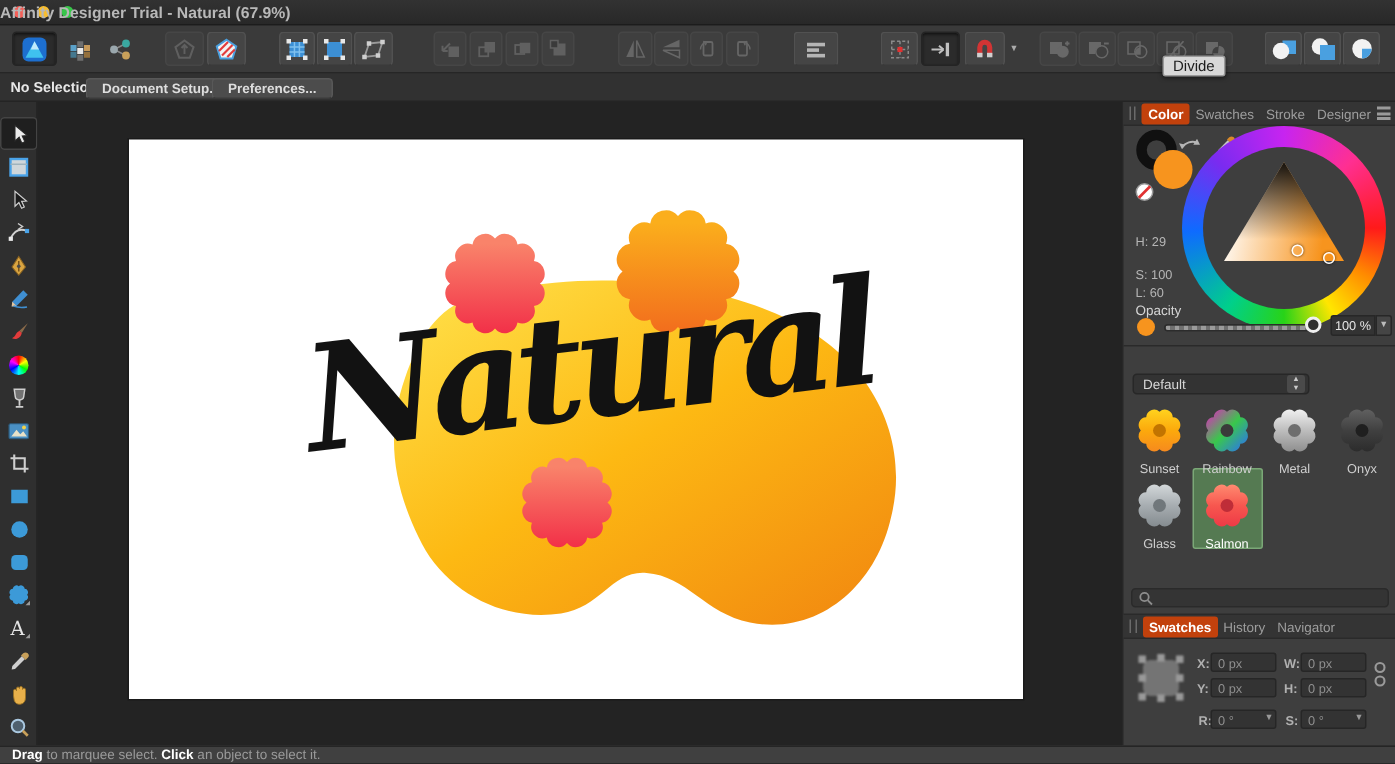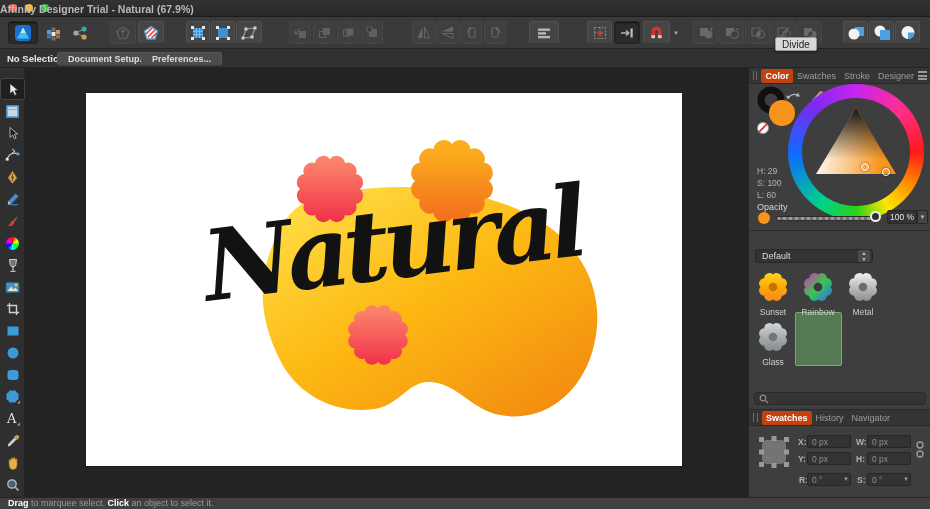--- a/index.html
+++ b/index.html
@@ -525,21 +525,21 @@
     <path d="M9.5,4.5 L11.5,6.5 L5,13 L2.8,13.4 L3.2,11 Z" fill="#c5c5c5"></path>
   </svg>
   <div class="abs" style="left:79px;top:22px;width:15px;height:15px;border-radius:50%;background:#0a0a0a;border:1px solid #2e2e2e;"></div>
 
   <div class="abs" id="hue-ring"></div>
   <div class="abs" id="hue-ring-hole"></div>
   <div class="abs" id="hsl-triangle"></div>
   <div class="abs selector" id="sel-ring"></div>
   <div class="abs selector" id="sel-tri"></div>
 
-  <div class="abs hsl-line" style="top:98px;">H: 29</div>
+  <div class="abs hsl-line" style="top:88px;">H: 29</div>
   <div class="abs hsl-line" style="top:110px;">S: 100</div>
   <div class="abs hsl-line" style="top:122px;">L: 60</div>
 
   <div class="abs" id="opacity-label">Opacity</div>
   <div class="abs" id="opacity-dot"></div>
   <div class="abs" id="opacity-track"></div>
   <div class="abs" id="opacity-knob"></div>
   <div class="abs" id="opacity-box">100 %</div>
   <div class="abs" id="opacity-dd">▼</div>
 
@@ -586,33 +586,61 @@
         <stop offset="0" stop-color="#f0f0f0"></stop>
         <stop offset="0.5" stop-color="#bdbdbd"></stop>
         <stop offset="1" stop-color="#8f8f8f"></stop>
           </linearGradient>
         </defs>
       <path fill="url(#gs2)" d="M18.00,4.50 A5.26,5.26 0 0 1 26.84,8.16 A5.26,5.26 0 0 1 30.50,17.00 A5.26,5.26 0 0 1 26.84,25.84 A5.26,5.26 0 0 1 18.00,29.50 A5.26,5.26 0 0 1 9.16,25.84 A5.26,5.26 0 0 1 5.50,17.00 A5.26,5.26 0 0 1 9.16,8.16 A5.26,5.26 0 0 1 18.00,4.50 Z"></path>
       <circle cx="18" cy="17" r="4.3" fill="#6e6e6e"></circle>
     </svg>
     <div class="style-label">Metal</div>
   </div>
+  <div class="style-cell" style="left:137px;top:202px;">
+    <svg width="36" height="36" viewBox="0 0 36 36">
+      <defs>
+          <linearGradient id="gs3" x1="0" y1="0" x2="0" y2="1">
+        <stop offset="0" stop-color="#606060"></stop>
+        <stop offset="0.5" stop-color="#404040"></stop>
+        <stop offset="1" stop-color="#2c2c2c"></stop>
+          </linearGradient>
+        </defs>
+      <path fill="url(#gs3)" d="M18.00,4.50 A5.26,5.26 0 0 1 26.84,8.16 A5.26,5.26 0 0 1 30.50,17.00 A5.26,5.26 0 0 1 26.84,25.84 A5.26,5.26 0 0 1 18.00,29.50 A5.26,5.26 0 0 1 9.16,25.84 A5.26,5.26 0 0 1 5.50,17.00 A5.26,5.26 0 0 1 9.16,8.16 A5.26,5.26 0 0 1 18.00,4.50 Z"></path>
+      <circle cx="18" cy="17" r="4.3" fill="#1f1f1f"></circle>
+    </svg>
+    <div class="style-label">Onyx</div>
+  </div>
   <div class="style-cell" style="left:2px;top:252px;">
     <svg width="36" height="36" viewBox="0 0 36 36">
       <defs>
           <linearGradient id="gs4" x1="0" y1="0" x2="0" y2="1">
         <stop offset="0" stop-color="#d2d7d9"></stop>
         <stop offset="0.5" stop-color="#a7adb1"></stop>
         <stop offset="1" stop-color="#858c90"></stop>
           </linearGradient>
         </defs>
       <path fill="url(#gs4)" d="M18.00,4.50 A5.26,5.26 0 0 1 26.84,8.16 A5.26,5.26 0 0 1 30.50,17.00 A5.26,5.26 0 0 1 26.84,25.84 A5.26,5.26 0 0 1 18.00,29.50 A5.26,5.26 0 0 1 9.16,25.84 A5.26,5.26 0 0 1 5.50,17.00 A5.26,5.26 0 0 1 9.16,8.16 A5.26,5.26 0 0 1 18.00,4.50 Z"></path>
       <circle cx="18" cy="17" r="4.3" fill="#70777b"></circle>
     </svg>
     <div class="style-label">Glass</div>
+  </div>
+  <div class="style-cell" style="left:47px;top:252px;">
+    <svg width="36" height="36" viewBox="0 0 36 36">
+      <defs>
+          <linearGradient id="gs5" x1="0" y1="0" x2="0" y2="1">
+        <stop offset="0" stop-color="#ff8a70"></stop>
+        <stop offset="0.5" stop-color="#f7574f"></stop>
+        <stop offset="1" stop-color="#ee3a46"></stop>
+          </linearGradient>
+        </defs>
+      <path fill="url(#gs5)" d="M18.00,4.50 A5.26,5.26 0 0 1 26.84,8.16 A5.26,5.26 0 0 1 30.50,17.00 A5.26,5.26 0 0 1 26.84,25.84 A5.26,5.26 0 0 1 18.00,29.50 A5.26,5.26 0 0 1 9.16,25.84 A5.26,5.26 0 0 1 5.50,17.00 A5.26,5.26 0 0 1 9.16,8.16 A5.26,5.26 0 0 1 18.00,4.50 Z"></path>
+      <circle cx="18" cy="17" r="4.3" fill="#bf2d38"></circle>
+    </svg>
+    <div class="style-label" style="color:#fff;">Salmon</div>
   </div>
 
   <div class="abs" id="search-bar">
     <svg width="10" height="10" viewBox="0 0 10 10">
       <circle cx="4" cy="4" r="2.8" fill="none" stroke="#8d8d8d" stroke-width="1.2"></circle>
       <line x1="6.2" y1="6.2" x2="9" y2="9" stroke="#8d8d8d" stroke-width="1.2"></line>
     </svg>
   </div>
 
   <div class="abs" style="left:0;top:341px;width:182px;border-top:1px solid #2a2a2a;"></div>

